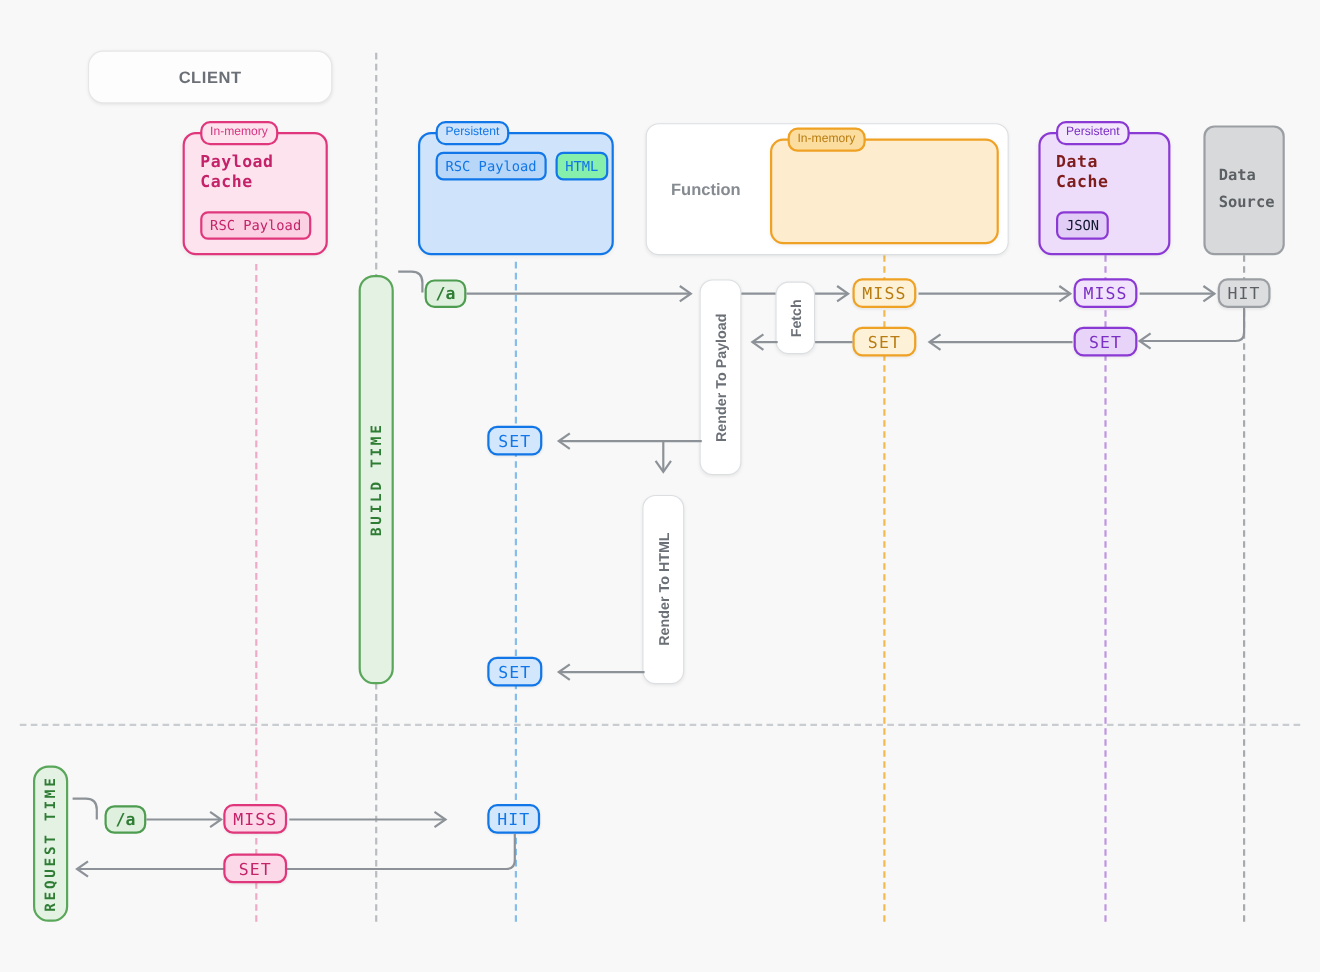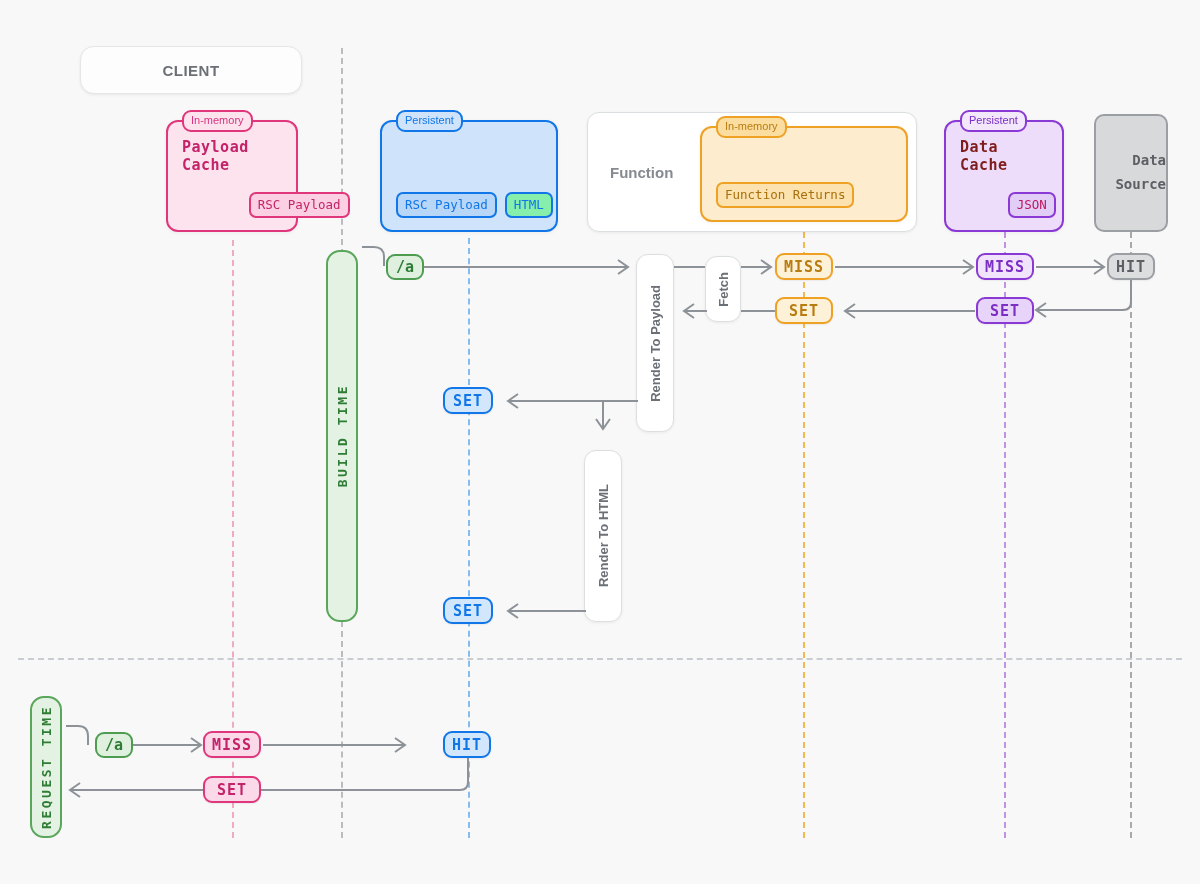--- a/index.html
+++ b/index.html
@@ -30,21 +30,21 @@
   .lifeline{border-left:2px dashed #b9bcc0;width:0;}
 
   
   .hdivider{border-top:2px dashed #c9ccd0;height:0;}
 
   
   .card{
     border-radius:12px;
     border-width:2.5px;border-style:solid;
     box-shadow:0 1px 4px rgba(0,0,0,.05);
-    display:flex;flex-direction:row;
+    display:flex;flex-direction:column;
     padding:16px 14px 12px 14px;
   }
   .card .title{
     font-family:"DejaVu Sans Mono","Liberation Mono",monospace;
     font-weight:bold;font-size:15px;
     letter-spacing:.5px;
     margin-bottom:auto;
   }
   .card .chips{display:flex;gap:8px;align-items:flex-end;}
   .chip{
@@ -76,21 +76,21 @@
   }
   .vtext{
     writing-mode:vertical-rl;
     transform:rotate(180deg);
     white-space:nowrap;
   }
 
   
   .badge{
     font-family:"DejaVu Sans Mono","Liberation Mono",monospace;
-    font-size:15px;font-weight:bold;letter-spacing:1px;
+    font-size:15px;font-weight:normal;letter-spacing:1px;
     border-width:2.5px;border-style:solid;border-radius:9px;
     display:flex;align-items:center;justify-content:center;
     box-shadow:0 1px 2px rgba(0,0,0,.06);
   }
 
   
   .phasebar{
     background:#e3f2e3;
     border:2px solid #5aa65a;
     border-radius:14px;
@@ -146,34 +146,31 @@
   <div class="abs card" style="left:380px;top:120px;width:178px;height:112px;border-color:#1176e8;background:#cfe4fb;">
     <span class="tag" style="border-color:#1176e8;color:#1176e8;background:#cfe4fb;">Persistent</span>
     <div class="chips">
       <span class="chip" style="border-color:#1176e8;color:#1176e8;background:#b7d6f8;">RSC Payload</span>
       <span class="chip" style="border-color:#1176e8;color:#1176e8;background:#86efac;">HTML</span>
     </div>
   </div>
 
   <div class="abs card" style="left:700px;top:126px;width:208px;height:96px;border-color:#efa124;background:#fdeccd;">
     <span class="tag" style="border-color:#efa124;color:#b97c10;background:#fbdda0;">In-memory</span>
-    <div class="chips">
-      <span class="chip" style="border-color:#efa124;color:#a8700c;background:#fce2ae;">Function Returns</span>
-    </div>
   </div>
 
   <div class="abs card" style="left:944px;top:120px;width:120px;height:112px;border-color:#8b39d4;background:#eddcfa;">
     <span class="tag" style="border-color:#8b39d4;color:#7b2fc4;background:#f3e7fc;">Persistent</span>
     <span class="title" style="color:#7f1d1d;">Data Cache</span>
     <div class="chips">
-      <span class="chip" style="border-color:#8b39d4;color:#be185d;background:#e2cdf6;">JSON</span>
+      <span class="chip" style="border-color:#8b39d4;color:#0f172a;background:#e2cdf6;">JSON</span>
     </div>
   </div>
 
-  <div class="abs" style="left:1094px;top:114px;width:74px;height:118px;border:2px solid #9b9fa4;background:#d8d9da;border-radius:10px;display:flex;flex-direction:column;justify-content:center;padding-left:12px;text-align:right;">
+  <div class="abs" style="left:1094px;top:114px;width:74px;height:118px;border:2px solid #9b9fa4;background:#d8d9da;border-radius:10px;display:flex;flex-direction:column;justify-content:center;padding-left:12px;">
     <span style="font-family:'DejaVu Sans Mono','Liberation Mono',monospace;font-weight:bold;font-size:14px;color:#5c6064;line-height:1.7;">Data</span>
     <span style="font-family:'DejaVu Sans Mono','Liberation Mono',monospace;font-weight:bold;font-size:14px;color:#5c6064;line-height:1.7;">Source</span>
   </div>
 
   <div class="abs phasebar" style="left:326px;top:250px;width:32px;height:372px;">
     <span class="vtext">BUILD TIME</span>
   </div>
 
   <div class="abs phasebar" style="left:30px;top:696px;width:32px;height:142px;">
     <span class="vtext">REQUEST TIME</span>

